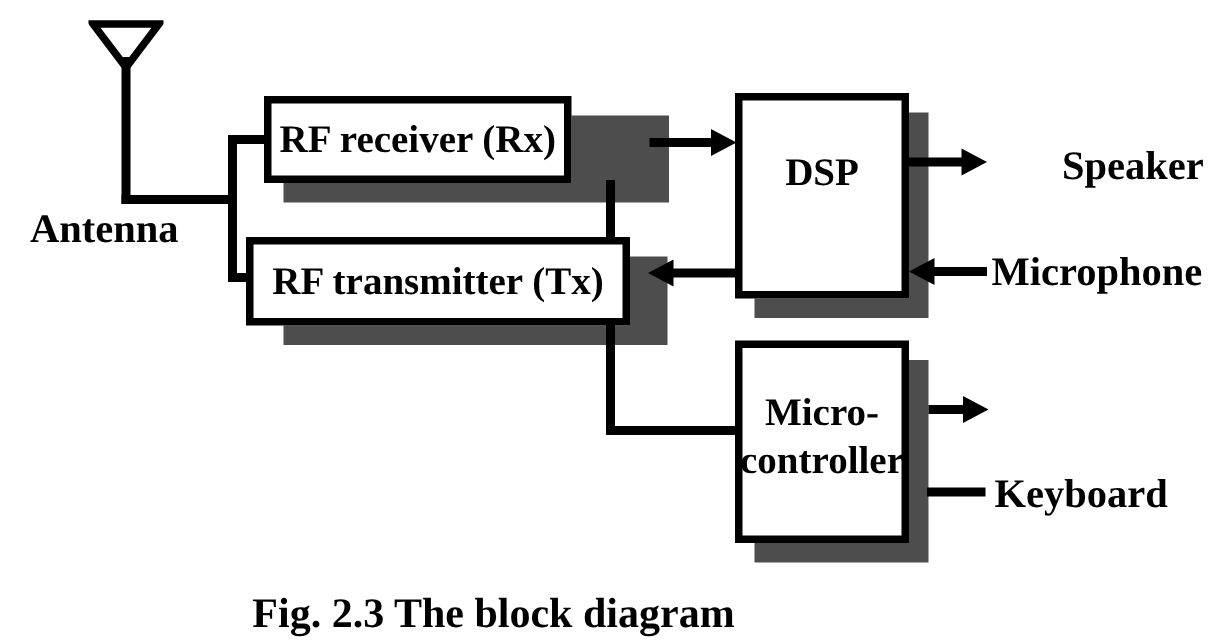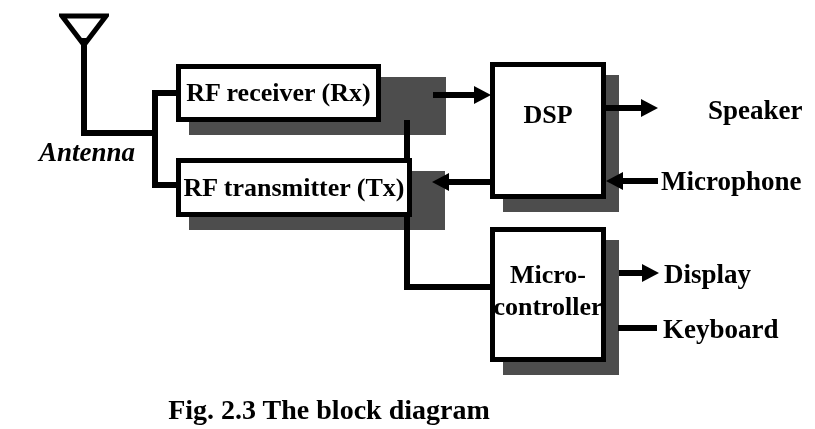--- a/index.html
+++ b/index.html
@@ -49,29 +49,29 @@
 
   <svg class="ant-svg" width="50" height="36">
     <polygon points="3,3 47,3 25,32" fill="#ffffff" stroke="#000000" stroke-width="5"></polygon>
   </svg>
   <div class="v-line" style="left:81px;top:38px;width:6px;height:98px;"></div>
   <div class="h-line" style="left:81px;top:130px;width:77px;height:6px;"></div>
   <div class="v-line" style="left:152px;top:90px;width:6px;height:98px;"></div>
   <div class="h-line" style="left:152px;top:90px;width:27px;height:6px;"></div>
   <div class="h-line" style="left:152px;top:182px;width:27px;height:6px;"></div>
 
-  <div class="lbl" style="left:39px;top:139px;font-style:italic;">Antenna</div>
+  <div class="lbl" style="left:20px;top:139px;">Antenna</div>
 
   <div class="shadow" style="left:189px;top:77px;width:257px;height:58px;"></div>
   <div class="block" style="left:176px;top:64px;width:205px;height:58px;">
     <span>RF receiver (Rx)</span>
   </div>
 
   <div class="shadow" style="left:189px;top:171px;width:256px;height:59px;"></div>
-  <div class="block" style="left:176px;top:158px;width:236px;height:59px;">
+  <div class="block" style="left:164px;top:158px;width:256px;height:59px;">
     <span>RF transmitter (Tx)</span>
   </div>
 
   <div class="shadow" style="left:503px;top:75px;width:116px;height:137px;"></div>
   <div class="block" style="left:490px;top:62px;width:116px;height:137px;padding-bottom:32px;">
     <span>DSP</span>
   </div>
 
   <div class="shadow" style="left:503px;top:240px;width:116px;height:135px;"></div>
   <div class="block" style="left:490px;top:227px;width:116px;height:135px;padding-bottom:8px;">
@@ -94,20 +94,19 @@
   <div class="h-line" style="left:606px;top:105px;width:37px;height:6px;"></div>
   <div class="ah-r" style="left:641px;top:99px;"></div>
   <div class="lbl" style="left:664px;top:97px;margin-left:44px;">Speaker</div>
 
   <div class="h-line" style="left:621px;top:178px;width:37px;height:6px;"></div>
   <div class="ah-l" style="left:606px;top:172px;"></div>
   <div class="lbl" style="left:661px;top:168px;">Microphone</div>
 
   <div class="h-line" style="left:619px;top:270px;width:26px;height:6px;"></div>
   <div class="ah-r" style="left:642px;top:264px;"></div>
-  <div class="lbl" style="left:664px;top:261px;">Display</div>
 
   <div class="h-line" style="left:618px;top:325px;width:39px;height:6px;"></div>
   <div class="lbl" style="left:663px;top:316px;">Keyboard</div>
 
   <div class="caption">Fig. 2.3 The block diagram</div>
 
 </div>
 
 </body></html>

